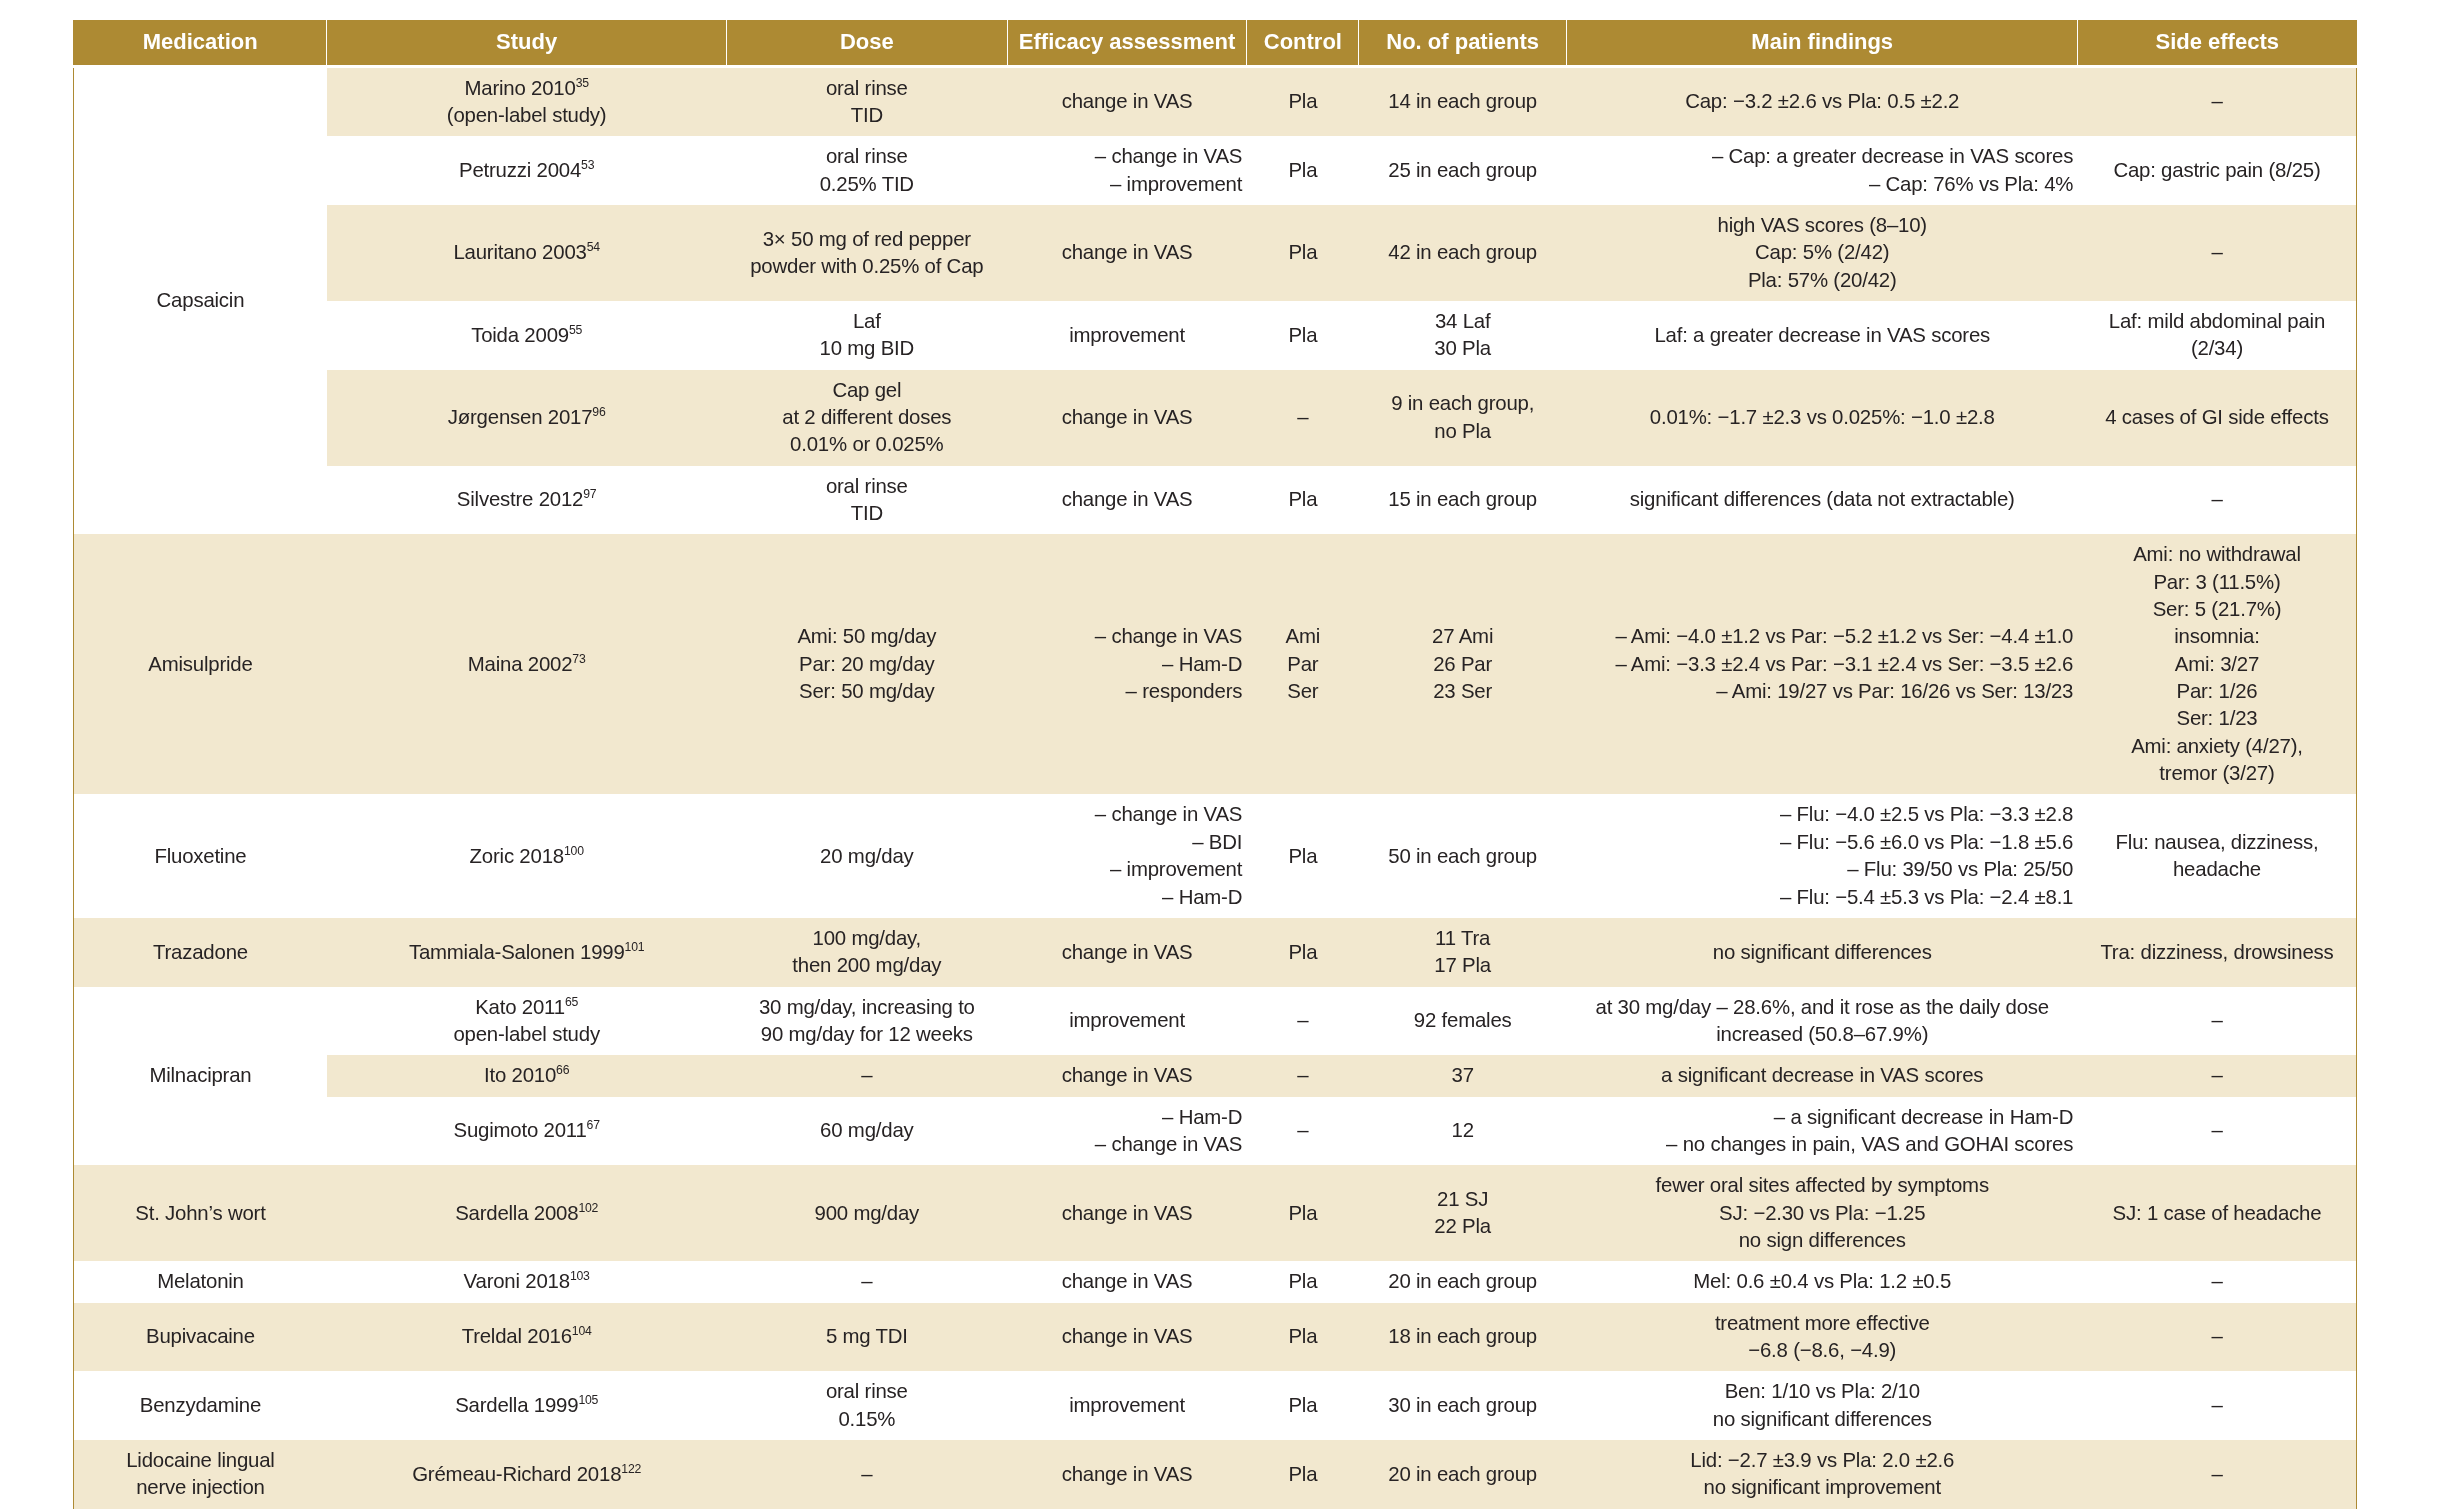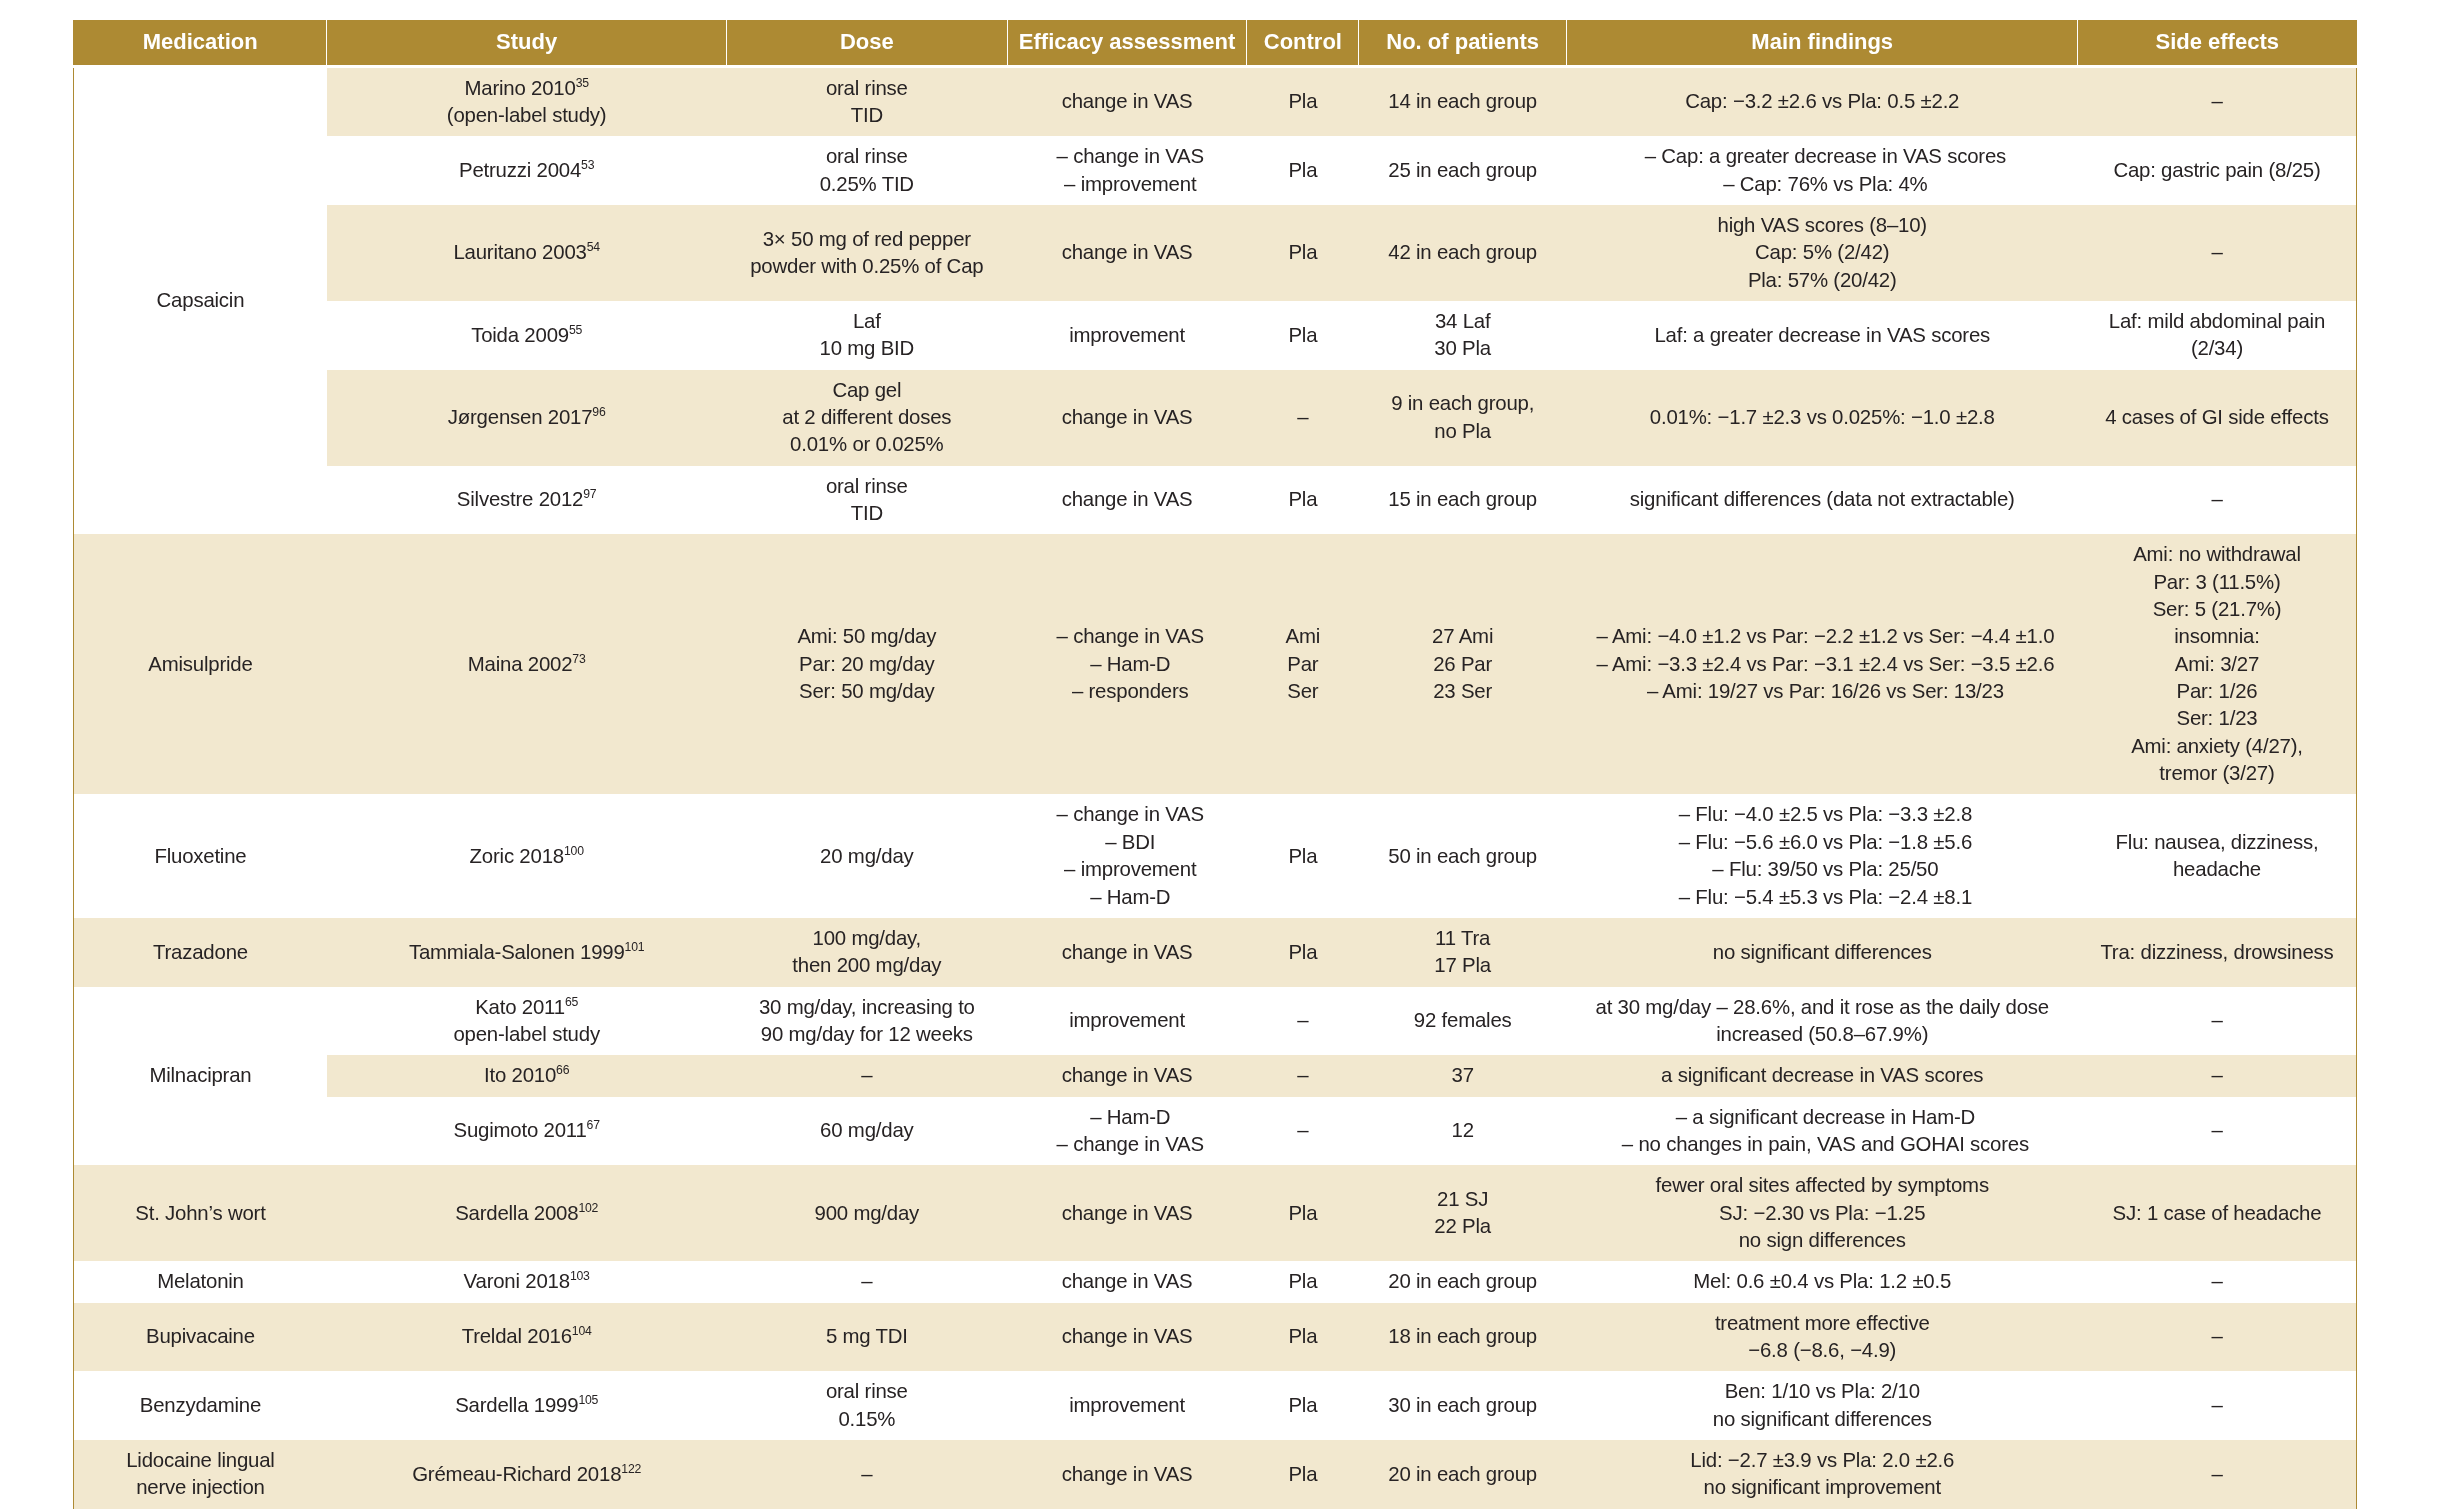--- a/index.html
+++ b/index.html
@@ -21,21 +21,21 @@
     background:var(--gold,#ad8a33);color:#fff;
     font-size:22px;font-weight:700;height:41px;
     border-bottom:3.1px solid #fff;padding:1.6px 3.1px;
   }
   th + th{border-left:1.6px solid #fff;}
   td{
     vertical-align:middle;text-align:center;
     font-size:20.4px;letter-spacing:-0.2px;
     padding:7px 4.7px;
   }
-  td.left{text-align:center;padding-left:11px;}
+  td.left{text-align:right;padding-left:11px;}
   .ln{line-height:1.34;white-space:nowrap;}
   sup{font-size:60%;line-height:0;vertical-align:super;}
   .shade-beige{background:var(--beige,#f2e8cf);}
   .shade-white{background:#ffffff;}
 </style>
 </head>
 <body>
 
 <table data-name="medications-table">
     <colgroup>
@@ -238,21 +238,21 @@
           <div class="ln" data-name="cell-line">Ami</div>
           <div class="ln" data-name="cell-line">Par</div>
           <div class="ln" data-name="cell-line">Ser</div>
         </td>
         <td class="shade-beige" data-name="cell-patients">
           <div class="ln" data-name="cell-line">27 Ami</div>
           <div class="ln" data-name="cell-line">26 Par</div>
           <div class="ln" data-name="cell-line">23 Ser</div>
         </td>
         <td class="shade-beige left" data-name="cell-findings">
-          <div class="ln" data-name="cell-line">– Ami: −4.0 ±1.2 vs Par: −2.2 ±1.2 vs Ser: −4.4 ±1.0</div>
+          <div class="ln" data-name="cell-line">– Ami: −4.0 ±1.2 vs Par: −5.2 ±1.2 vs Ser: −4.4 ±1.0</div>
           <div class="ln" data-name="cell-line">– Ami: −3.3 ±2.4 vs Par: −3.1 ±2.4 vs Ser: −3.5 ±2.6</div>
           <div class="ln" data-name="cell-line">– Ami: 19/27 vs Par: 16/26 vs Ser: 13/23</div>
         </td>
         <td class="shade-beige" data-name="cell-side_effects">
           <div class="ln" data-name="cell-line">Ami: no withdrawal</div>
           <div class="ln" data-name="cell-line">Par: 3 (11.5%)</div>
           <div class="ln" data-name="cell-line">Ser: 5 (21.7%)</div>
           <div class="ln" data-name="cell-line">insomnia:</div>
           <div class="ln" data-name="cell-line">Ami: 3/27</div>
           <div class="ln" data-name="cell-line">Par: 1/26</div>

